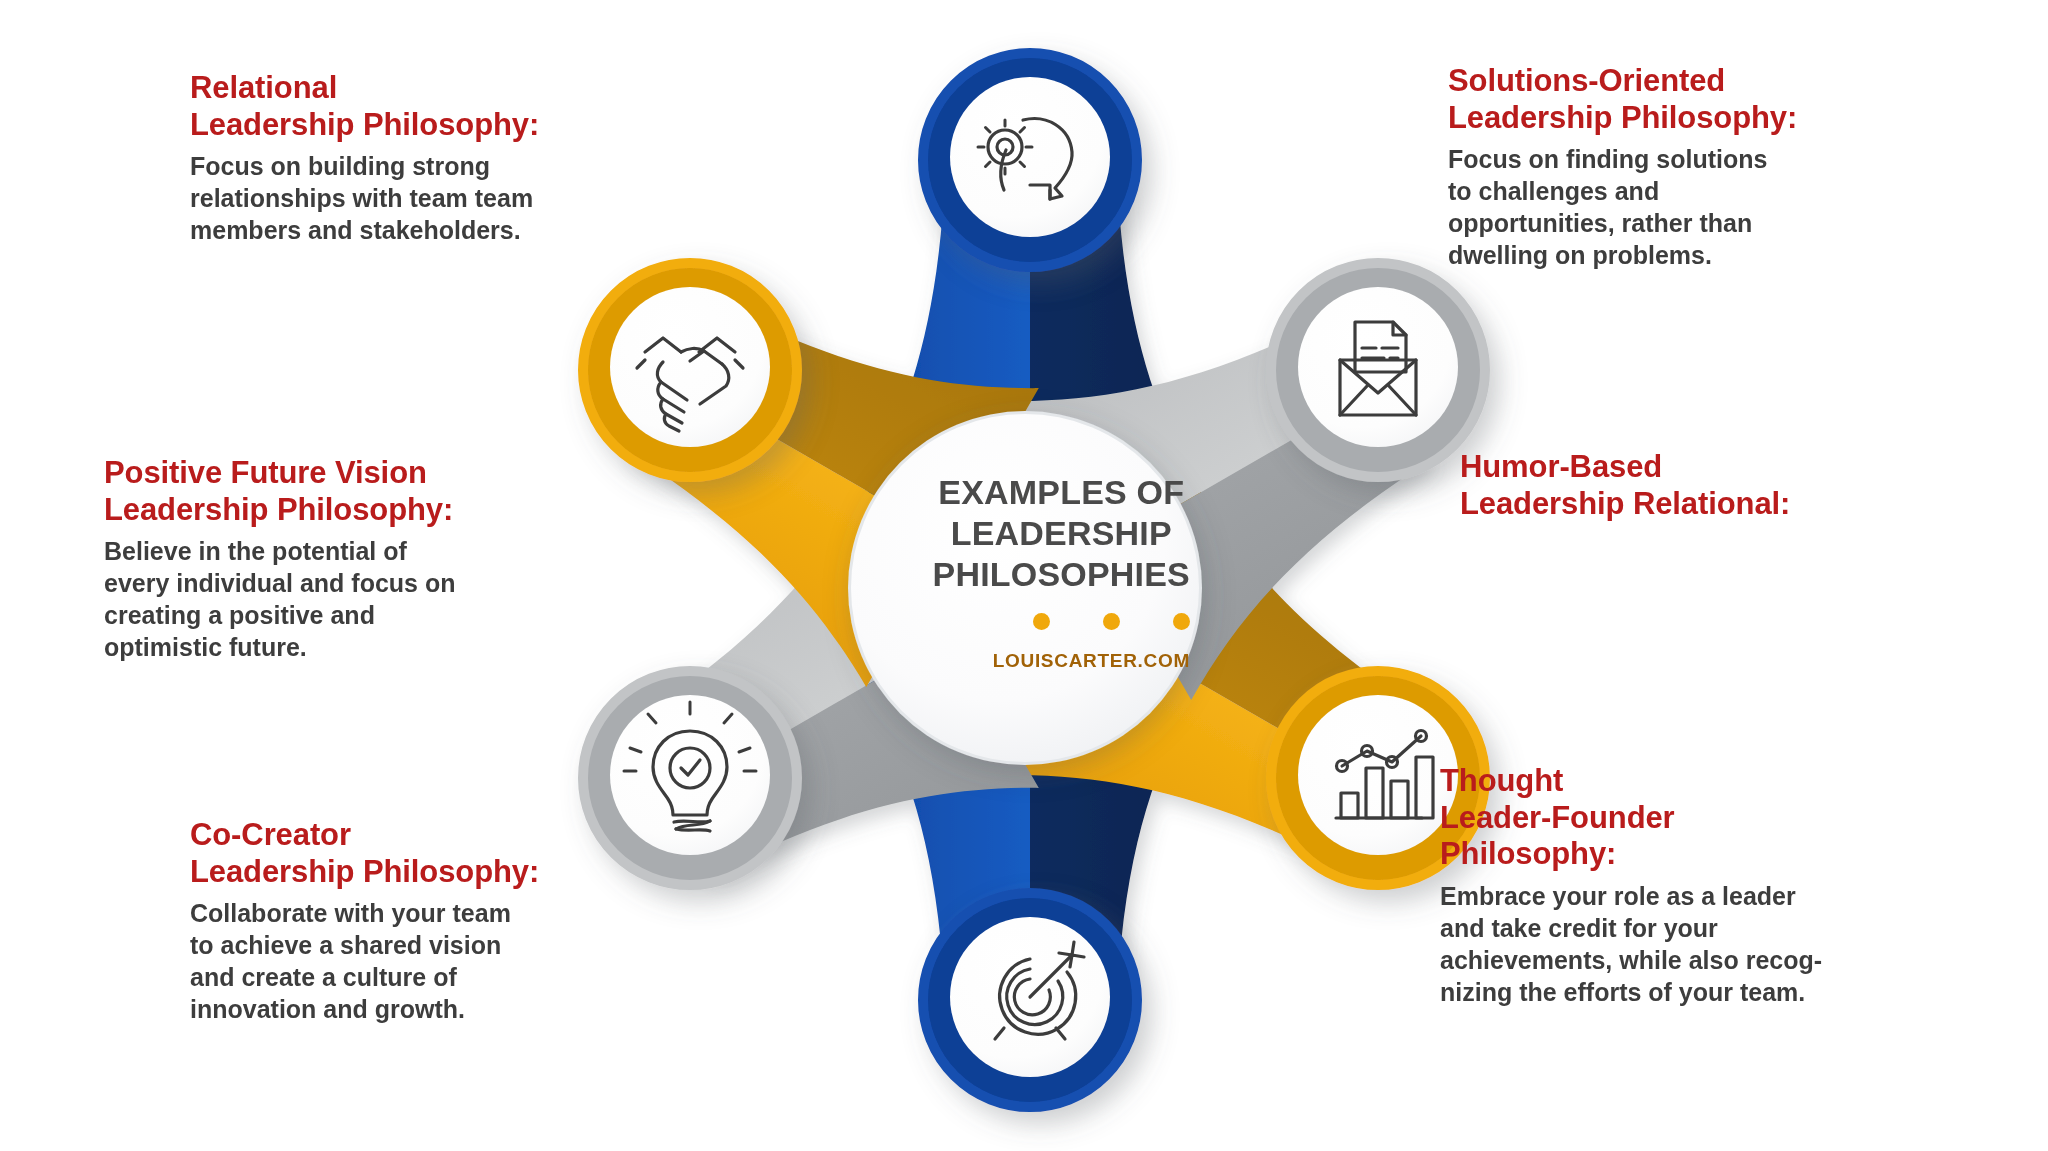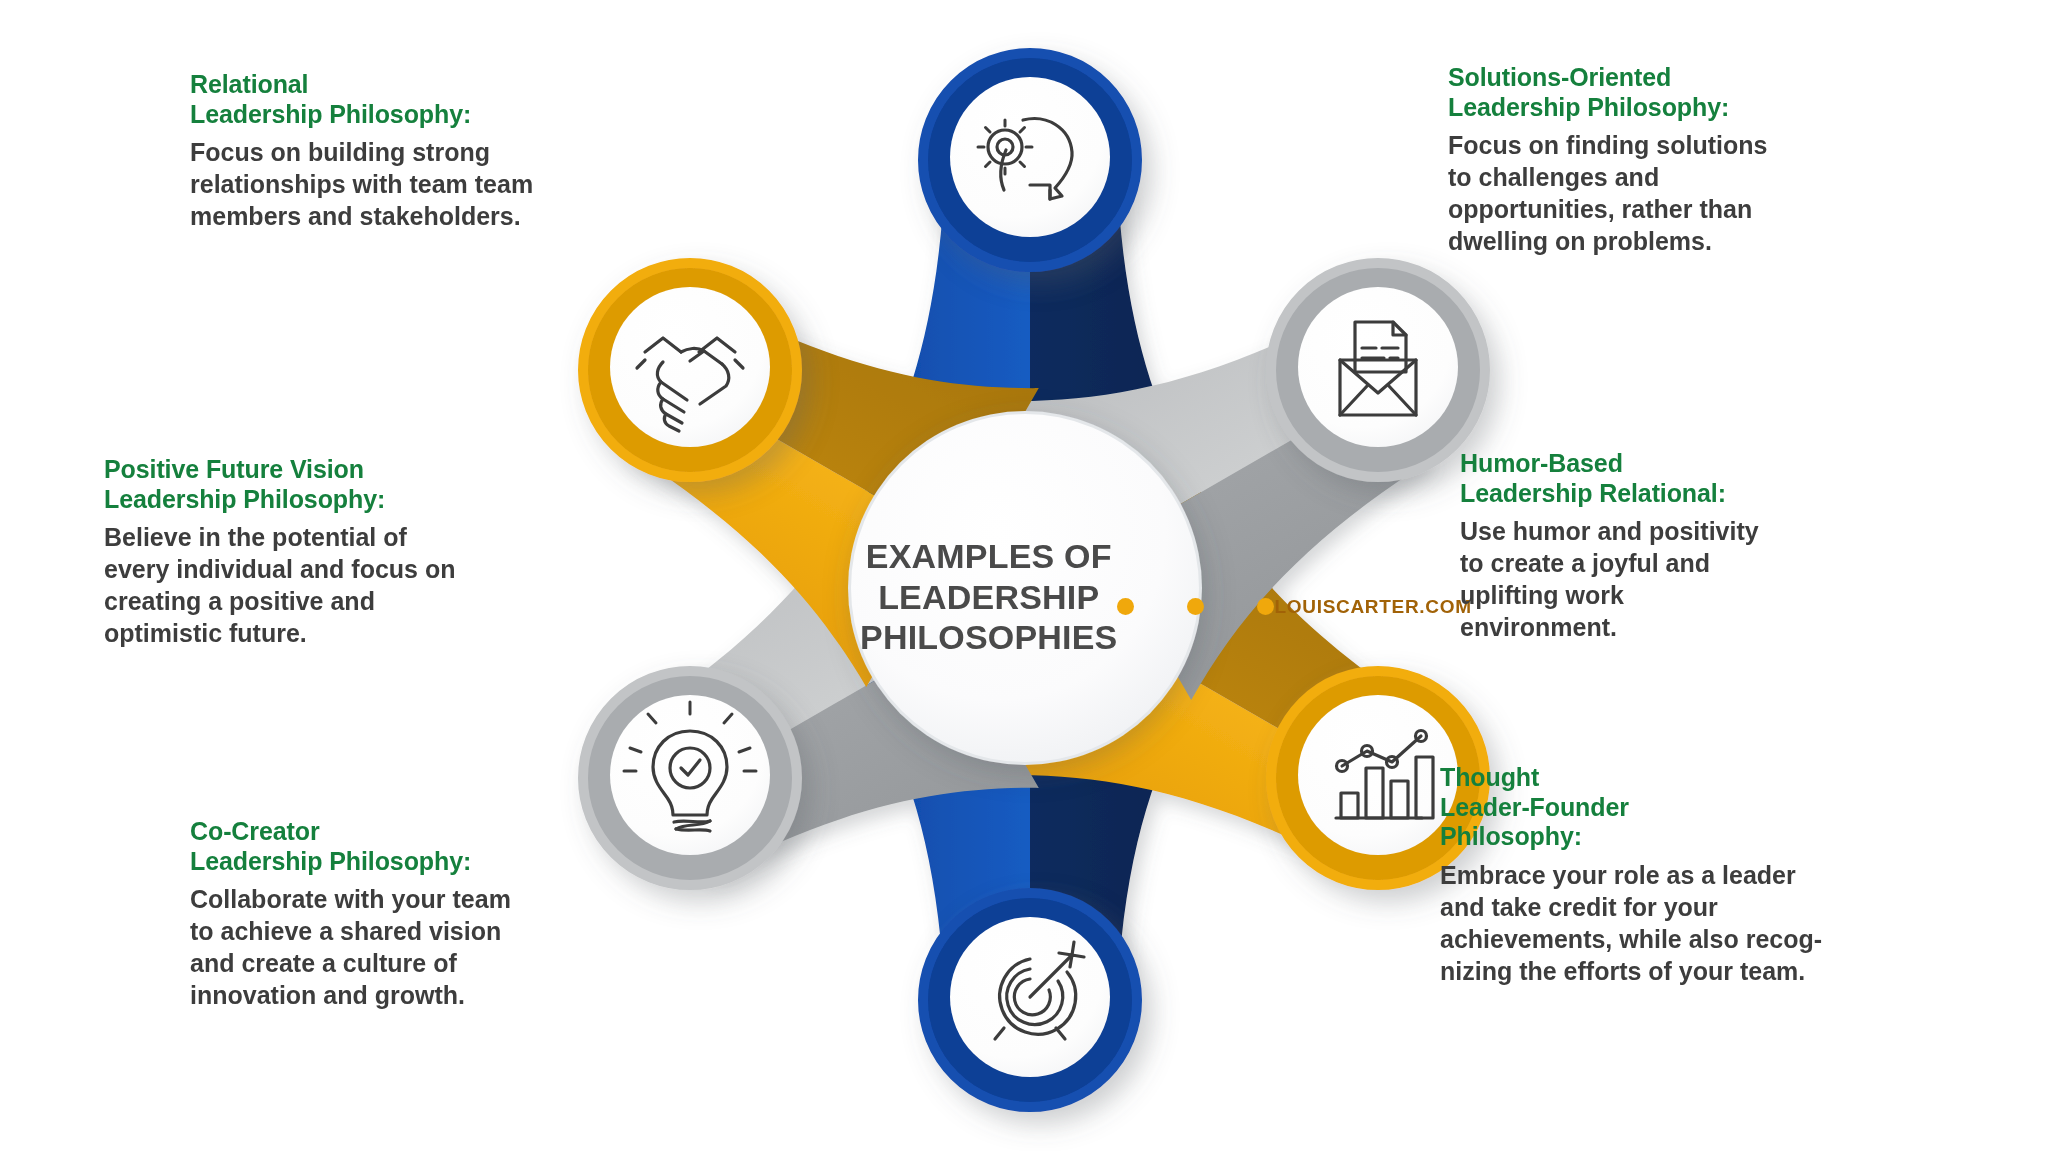--- a/index.html
+++ b/index.html
@@ -9,21 +9,21 @@
     background:#ffffff;
     overflow:hidden;
     position:relative;
   }
   #stage { position:absolute; inset:0; width:2048px; height:1151px; }
   #diagram { position:absolute; left:0; top:0; width:2048px; height:1151px; }
 
   
   .block { position:absolute; }
   .block .title {
-    font-size:25px; font-weight:bold; color:#15803d;
+    font-size:31px; font-weight:bold; color:#b91c1c;
     line-height:1.18; letter-spacing:-0.1px;
     white-space:pre-line;
   }
   .block .body {
     font-size:25px; font-weight:600; color:#3d3d3d;
     line-height:1.28; margin-top:7px;
     white-space:pre-line;
   }
   .left  { text-align:left; }
   .right { text-align:left; }
@@ -34,22 +34,22 @@
 
   .b-solutions  { left:1448px; top:63px;  width:460px; }
   .b-humor      { left:1460px; top:449px; width:448px; }
   .b-thought    { left:1440px; top:763px; width:468px; }
 
   
   #hub-text {
     position:absolute;
     left:860px; top:472px;
     width:330px; height:250px;
-    display:flex; flex-direction:row;
-    align-items:center; justify-content:flex-start;
+    display:flex; flex-direction:column;
+    align-items:flex-end; justify-content:flex-start;
     pointer-events:none;
   }
   #hub-title {
     font-size:34px; font-weight:bold; color:#4a4a4a;
     line-height:1.2; text-align:center; letter-spacing:0.2px;
     white-space:pre-line;
   }
   #hub-dots { display:flex; gap:53px; margin-top:19px; }
   #hub-dots i { width:17px; height:17px; border-radius:50%; background:#f0a80c; display:block; }
   #hub-url {
@@ -327,24 +327,20 @@
 Leadership Philosophy:</div>
     <div class="body">Focus on finding solutions
 to challenges and
 opportunities, rather than
 dwelling on problems.</div>
   </div>
 
   <div class="block right b-humor">
     <div class="title">Humor-Based
 Leadership Relational:</div>
-    <div class="body">Use humor and positivity
-to create a joyful and
-uplifting work
-environment.</div>
   </div>
 
   <div class="block right b-thought">
     <div class="title">Thought
 Leader-Founder
 Philosophy:</div>
     <div class="body">Embrace your role as a leader
 and take credit for your
 achievements, while also recog-
 nizing the efforts of your team.</div>

